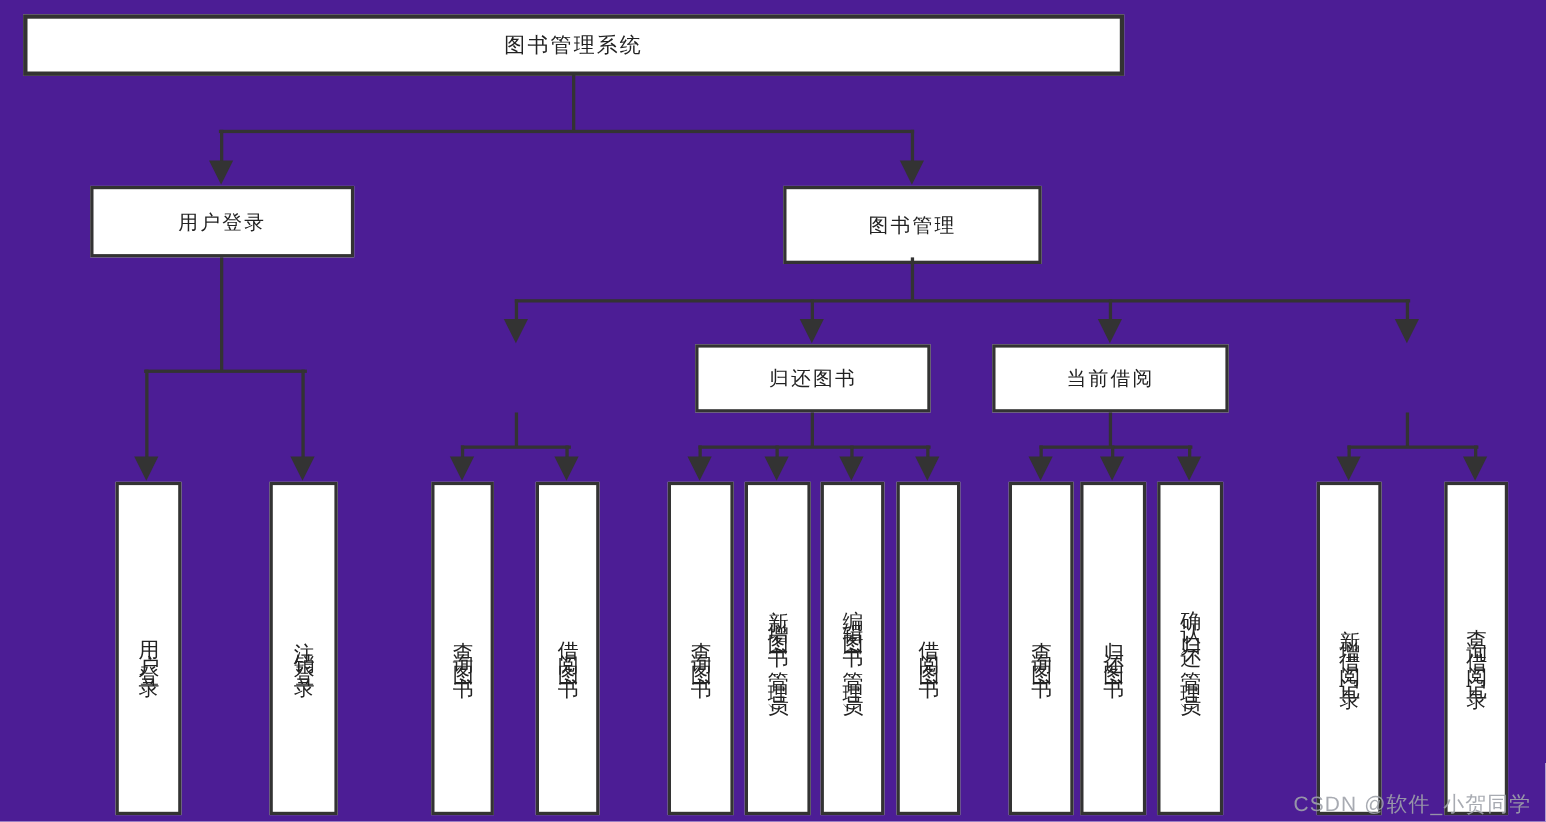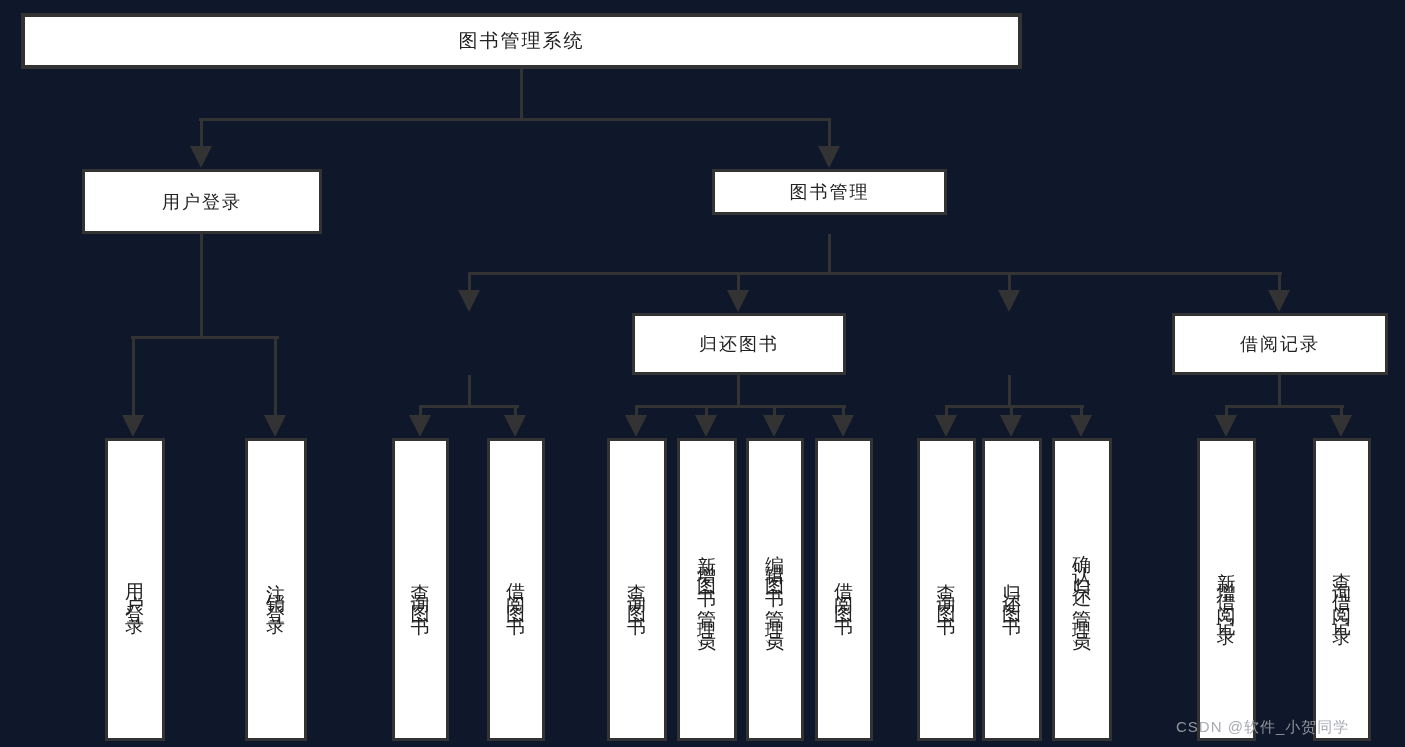--- a/index.html
+++ b/index.html
@@ -1,19 +1,19 @@
 <!DOCTYPE html>
 <html><head>
 <meta charset="utf-8">
 <style>
   html,body{margin:0;padding:0;background:#ffffff;}
   #stage{
     position:relative;
     width:1405px;height:747px;
-    background:#0f172a;
+    background:#4c1d95;
     font-family:"Liberation Sans","DejaVu Sans",sans-serif;
     color:#222222;
     overflow:hidden;
   }
   .box{
     position:absolute;
     box-sizing:border-box;
     border:3px solid #333333;
     background:#ffffff;
     display:flex;
@@ -37,21 +37,21 @@
   .ah{
     position:absolute;
     width:0;height:0;
     border-left:11px solid transparent;
     border-right:11px solid transparent;
     border-top:22px solid #333333;
   }
   .watermark{
     position:absolute;
     left:1176px;top:718px;
-    font-size:15px;
+    font-size:19px;
     letter-spacing:1px;
     color:rgba(158,162,170,0.9);
     white-space:nowrap;
     z-index:5;
   }
 </style>
 </head>
 <body>
 
 <div id="stage">
@@ -63,21 +63,21 @@
   <div class="line" style="left:520px;top:68px;width:3px;height:52px;"></div>
   <div class="line" style="left:199px;top:118px;width:632px;height:3px;"></div>
   <div class="line" style="left:200px;top:118px;width:3px;height:29px;"></div>
   <div class="ah" style="left:190px;top:146px;"></div>
   <div class="line" style="left:828px;top:118px;width:3px;height:29px;"></div>
   <div class="ah" style="left:818px;top:146px;"></div>
 
   <div class="box" style="left:82px;top:169px;width:240px;height:65px;">
     <span>用户登录</span>
   </div>
-  <div class="box" style="left:712px;top:169px;width:235px;height:46px;">
+  <div class="box" style="left:712px;top:169px;width:235px;height:71px;">
     <span>图书管理</span>
   </div>
 
   <div class="line" style="left:200px;top:234px;width:3px;height:104px;"></div>
   <div class="line" style="left:131px;top:336px;width:148px;height:3px;"></div>
   <div class="line" style="left:132px;top:336px;width:3px;height:80px;"></div>
   <div class="ah" style="left:122px;top:415px;"></div>
   <div class="line" style="left:274px;top:336px;width:3px;height:80px;"></div>
   <div class="ah" style="left:264px;top:415px;"></div>
 
@@ -88,22 +88,22 @@
   <div class="line" style="left:737px;top:272px;width:3px;height:19px;"></div>
   <div class="ah" style="left:727px;top:290px;"></div>
   <div class="line" style="left:1008px;top:272px;width:3px;height:19px;"></div>
   <div class="ah" style="left:998px;top:290px;"></div>
   <div class="line" style="left:1278px;top:272px;width:3px;height:19px;"></div>
   <div class="ah" style="left:1268px;top:290px;"></div>
 
   <div class="box" style="left:632px;top:313px;width:214px;height:62px;">
     <span>归还图书</span>
   </div>
-  <div class="box" style="left:1172px;top:313px;width:216px;height:62px;">
-    <span>借阅记录</span>
+  <div class="box" style="left:902px;top:313px;width:215px;height:62px;">
+    <span>当前借阅</span>
   </div>
 
   <div class="line" style="left:468px;top:375px;width:3px;height:32px;"></div>
   <div class="line" style="left:419px;top:405px;width:100px;height:3px;"></div>
   <div class="line" style="left:419px;top:405px;width:3px;height:11px;"></div>
   <div class="ah" style="left:409px;top:415px;"></div>
   <div class="line" style="left:514px;top:405px;width:3px;height:11px;"></div>
   <div class="ah" style="left:504px;top:415px;"></div>
 
   <div class="line" style="left:737px;top:375px;width:3px;height:32px;"></div>

